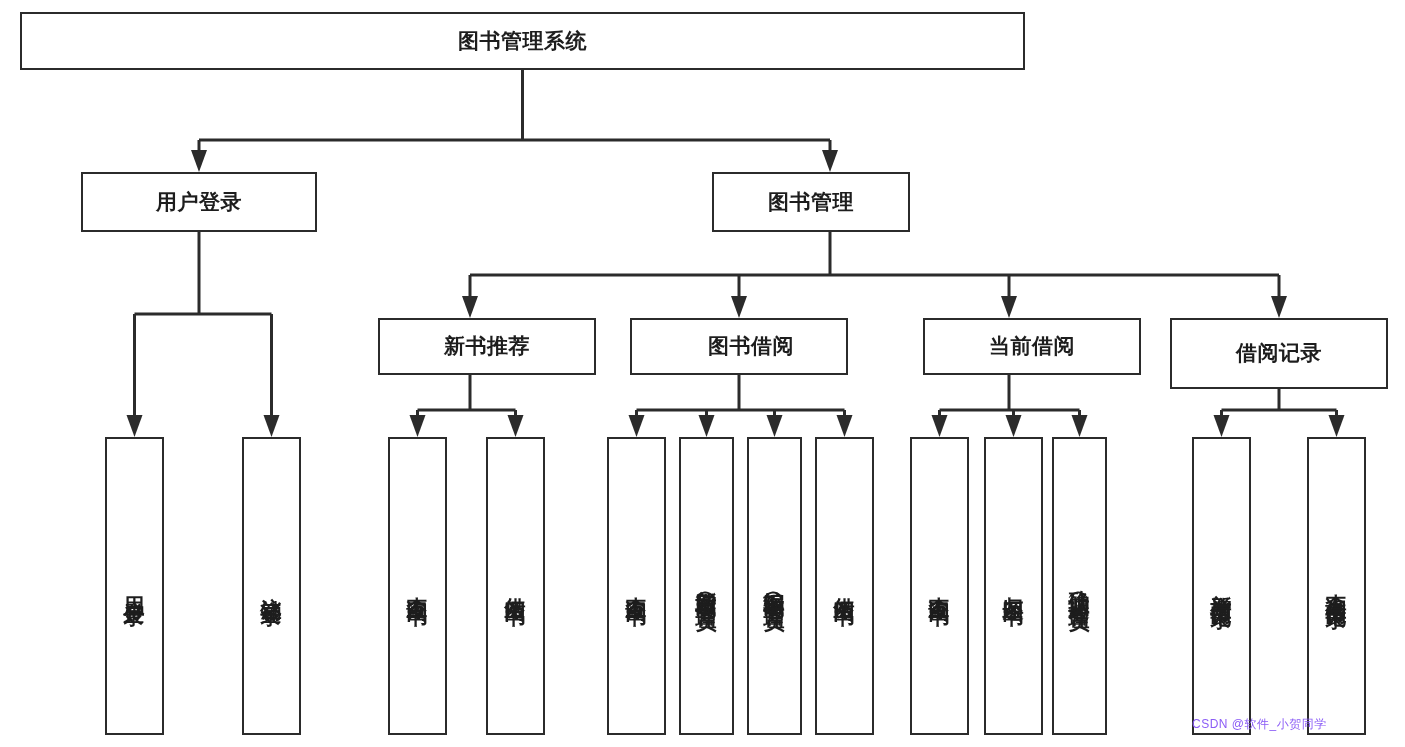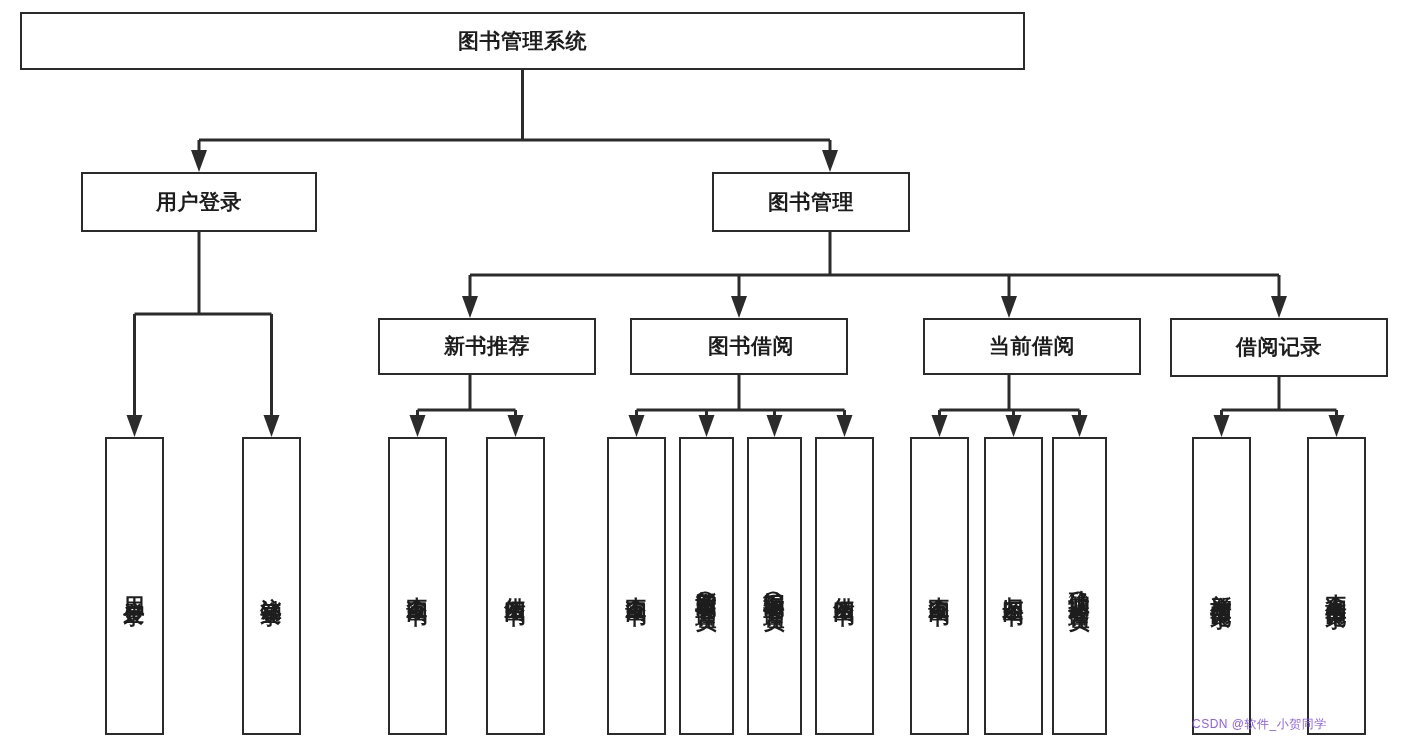--- a/index.html
+++ b/index.html
@@ -135,21 +135,21 @@
       </div>
       <div class="node horiz" style="left: 361px; top: 318px; width: 218px; height: 57px; margin-left: 17px;">
         <span class="lbl">新书推荐</span>
       </div>
       <div class="node horiz" style="left: 630px; top: 318px; width: 218px; height: 57px; padding-left: 24px;">
         <span class="lbl">图书借阅</span>
       </div>
       <div class="node horiz" style="left: 900px; top: 318px; width: 218px; height: 57px; margin-left: 23px;">
         <span class="lbl">当前借阅</span>
       </div>
-      <div class="node horiz" style="left: 1170px; top: 318px; width: 218px; height: 59px;">
+      <div class="node horiz" style="left: 1170px; top: 318px; width: 218px; height: 71px;">
         <span class="lbl">借阅记录</span>
       </div>
       <div class="node vert" style="left: 105px; top: 437px; width: 59px; height: 298px;">
         <span class="lbl">用户登录</span>
       </div>
       <div class="node vert" style="left: 242px; top: 437px; width: 59px; height: 298px;">
         <span class="lbl">注销登录</span>
       </div>
       <div class="node vert" style="left: 388px; top: 437px; width: 59px; height: 298px;">
         <span class="lbl">查询图书</span>

